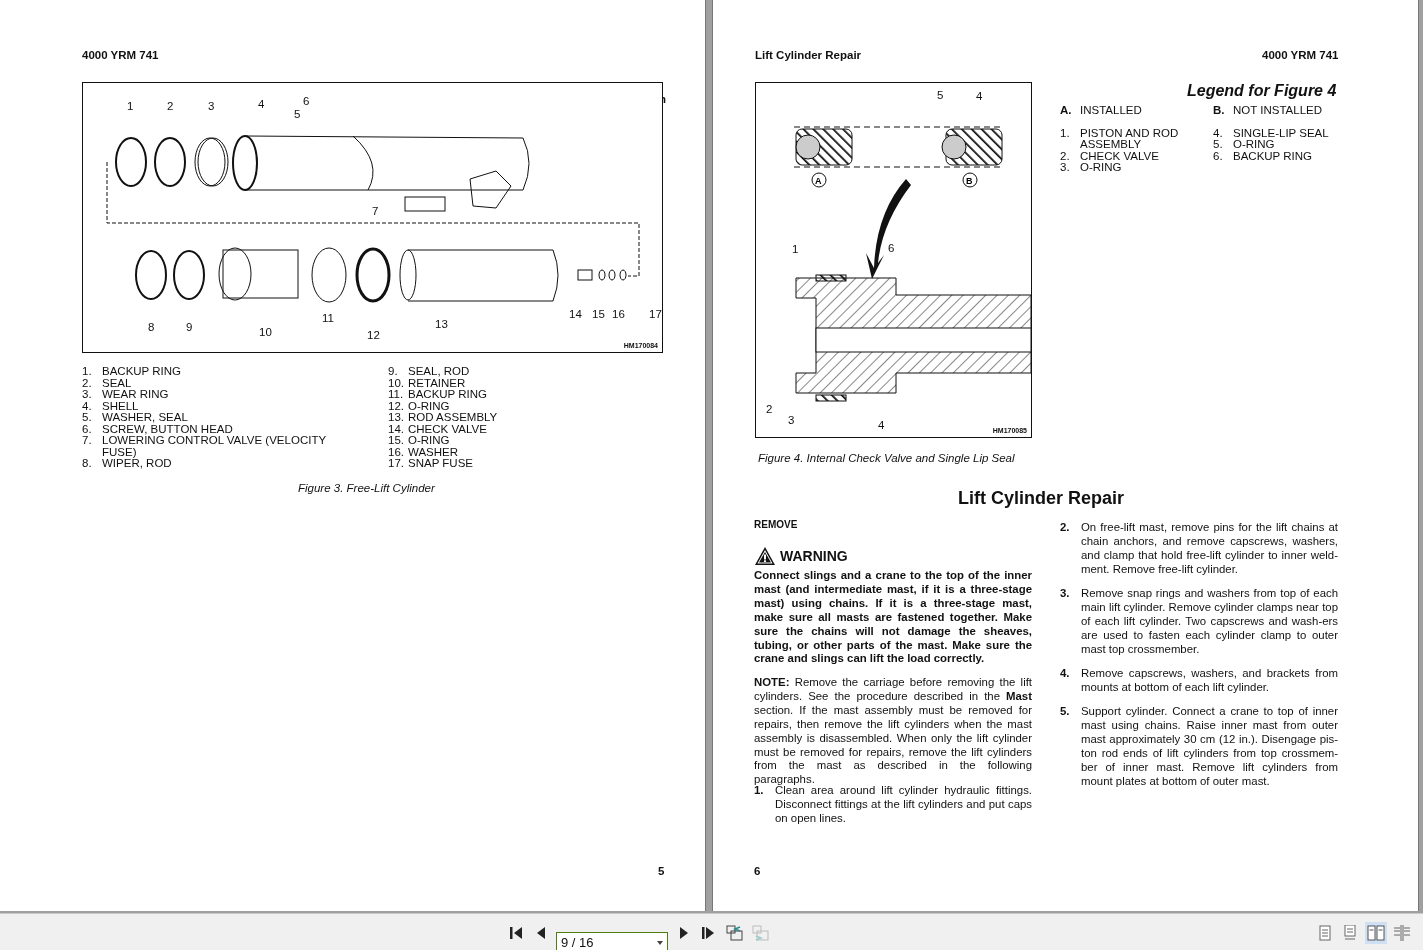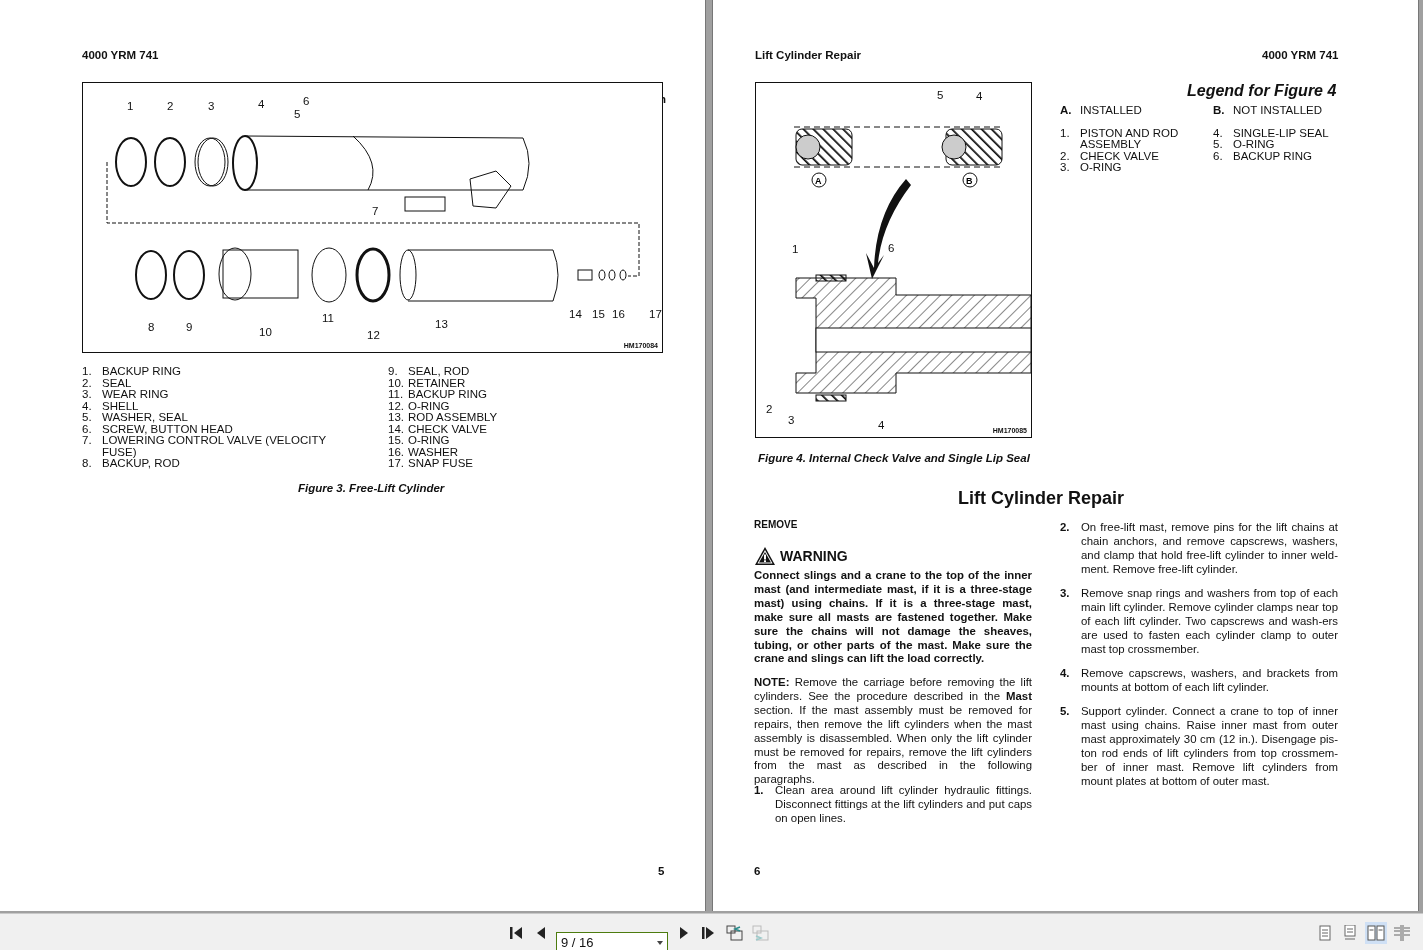--- a/index.html
+++ b/index.html
@@ -7,21 +7,21 @@
   .page { position:absolute; top:0; background:#fff; }
   #page-left { left:0; width:705px; height:911px; border-right:1px solid #777; }
   #page-right { left:712px; width:705px; height:911px; border-left:1px solid #777; border-right:1px solid #777; }
   .hdr { position:absolute; top:49px; font-size:11.5px; font-weight:bold; }
   .fig-box { position:absolute; border:1.5px solid #111; background:#fff; }
   .fig-code { position:absolute; font-size:7px; font-weight:bold; }
   .callout { position:absolute; font-size:11.5px; }
   .parts { position:absolute; font-size:11.5px; line-height:11.5px; }
   .parts .row { display:flex; }
   .parts .num { width:20px; }
-  .caption { position:absolute; font-size:11.5px; font-weight:bold; font-style:italic; }
+  .caption { position:absolute; font-size:11.5px; font-weight:normal; font-style:italic; }
   .pgnum { position:absolute; font-size:11.5px; font-weight:bold; }
   .legend-title { position:absolute; left:1143px; top:82px; font-size:16px; font-weight:bold; font-style:italic;margin-left:44px; }
   .legend-col { position:absolute; font-size:11.5px; line-height:11.5px; }
   .legend-col .row { display:flex; }
   .legend-col .num { width:20px; }
   .section-title { position:absolute; left:958px; top:488px; font-size:18px; font-weight:bold; }
   .sub-title { position:absolute; left:754px; top:519px; font-size:10px; font-weight:bold; }
   .warn { position:absolute; left:754px; top:546px; display:flex; align-items:center; gap:4px; font-size:14px; font-weight:bold; }
   .para { position:absolute; font-size:11.4px; line-height:13.9px; text-align:justify; }
   .para.bold { font-weight:bold; }
@@ -123,21 +123,21 @@
     <div class="row">
         <span class="num">7.</span>
         <span>LOWERING CONTROL VALVE (VELOCITY</span>
       </div>
     <div class="row">
         <span class="num"></span>
         <span>FUSE)</span>
       </div>
     <div class="row">
         <span class="num">8.</span>
-        <span>BACKUP, ROD</span>
+        <span>WIPER, ROD</span>
       </div>
   </div>
   <div class="parts" style="left:388px; top:366px;">
     <div class="row">
         <span class="num">9.</span>
         <span>SEAL, ROD</span>
       </div>
     <div class="row">
         <span class="num">10.</span>
         <span>RETAINER</span>

